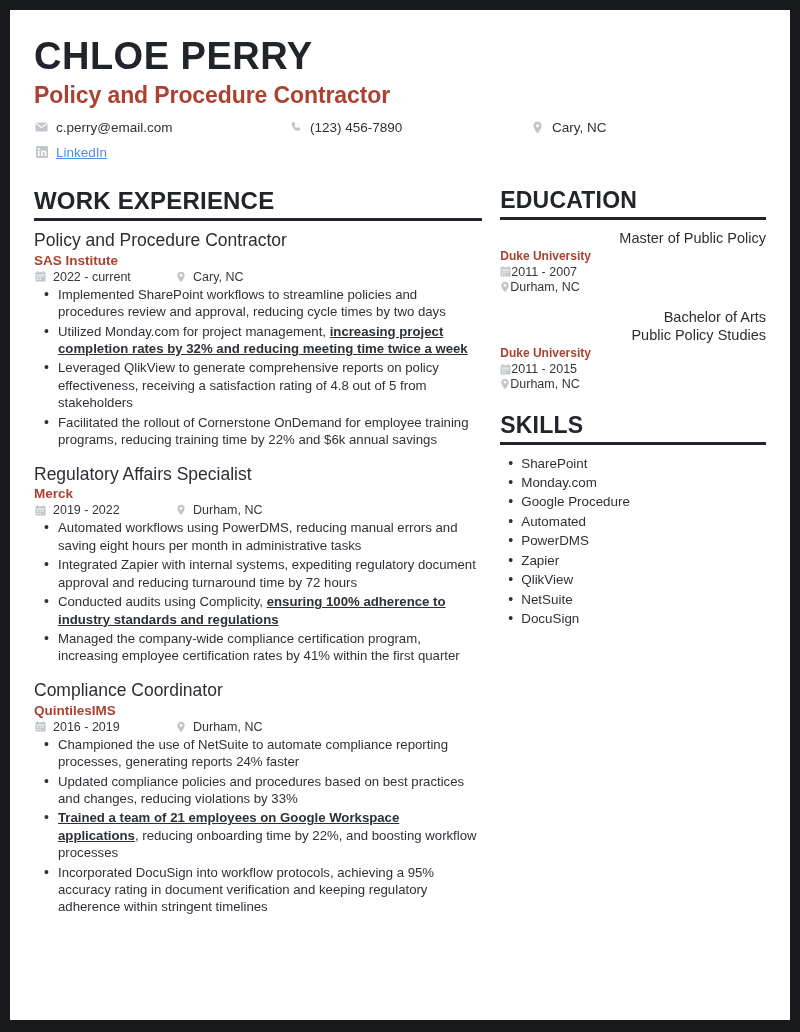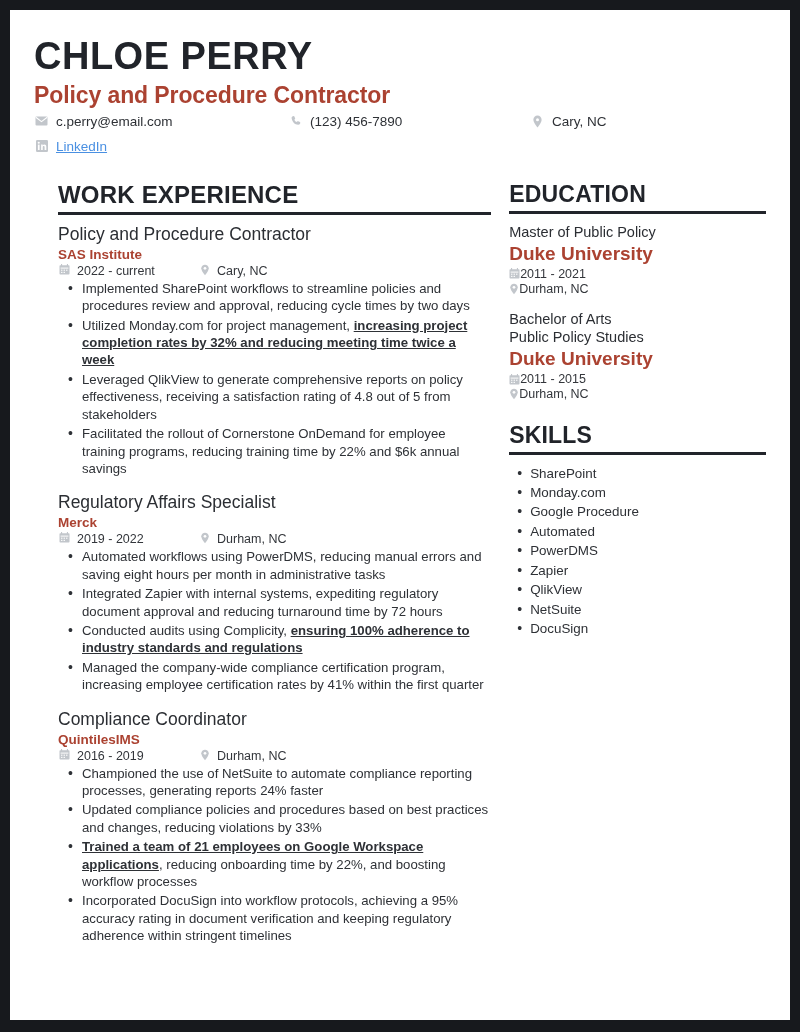--- a/index.html
+++ b/index.html
@@ -41,21 +41,21 @@
     font-weight: bold;
     color: #ab4231;
     letter-spacing: -0.1px;
     margin-top: 5px;
     line-height: 1.15;
   }
 
   .contact-grid {
     display: flex;
     flex-wrap: wrap;
-    margin-top: 2px;
+    margin-top: 8px;
   }
   .contact-item {
     display: flex;
     align-items: center;
     font-size: 13.5px;
     color: #2e3136;
     height: 22px;
     margin-bottom: 3px;
   }
   .c-col-1 { width: 254px; }
@@ -72,21 +72,20 @@
   }
   .link-blue {
     color: #4a90e2;
     text-decoration: underline;
   }
 
   
   .cols {
     display: flex;
     margin-top: 22px;
-    margin-left: 24px;
   }
   .col-left  { width: 470px; padding-right: 18px; }
   .col-right { width: 268px; }
 
   .sec-head {
     font-size: 24px;
     font-weight: bold;
     color: #21242a;
     letter-spacing: 0.2px;
     line-height: 1.1;
@@ -112,21 +111,21 @@
     color: #ab4231;
     margin-bottom: 2px;
   }
   .meta-row {
     display: flex;
     align-items: center;
     font-size: 12.5px;
     color: #33363b;
     margin-bottom: 2px;
   }
-  .meta-item { display: flex; align-items: flex-start; }
+  .meta-item { display: flex; align-items: center; }
   .meta-date { width: 140px; }
   .meta-item .ico {
     width: 13px;
     margin-right: 6px;
     display: inline-flex;
     justify-content: center;
     align-items: center;
     flex: 0 0 13px;
   }
 
@@ -154,23 +153,24 @@
     font-weight: bold;
     text-decoration: underline;
   }
 
   
   .edu { margin-bottom: 14px; }
   .edu-degree {
     font-size: 14.5px;
     color: #2b2e33;
     line-height: 1.3;
+    text-align: right;
   }
   .edu-school {
-    font-size: 19px;
+    font-size: 12px;
     font-weight: bold;
     color: #ab4231;
     margin-top: 1px;
     margin-bottom: 2px;
   }
   .edu .meta-row { margin-bottom: 1px; }
 
   
   .skills-block { margin-top: 22px; }
   ul.skills {
@@ -390,21 +390,21 @@
                       <rect x="1.6" y="3.6" width="7.8" height="1" fill="#ffffff"></rect>
                       <rect x="2" y="0" width="1.1" height="2.3" fill="#c2c6cb"></rect>
                       <rect x="7.9" y="0" width="1.1" height="2.3" fill="#c2c6cb"></rect>
                       <rect x="2.1" y="5.6" width="1.3" height="1.2" fill="#ffffff"></rect>
                       <rect x="4.6" y="5.6" width="1.3" height="1.2" fill="#ffffff"></rect>
                       <rect x="7.1" y="5.6" width="1.3" height="1.2" fill="#ffffff"></rect>
                       <rect x="2.1" y="7.8" width="1.3" height="1.2" fill="#ffffff"></rect>
                       <rect x="4.6" y="7.8" width="1.3" height="1.2" fill="#ffffff"></rect>
                     </svg>
                   </span>
-                  <span>2011 - 2021</span>
+                  <span>2011 - 2007</span>
                 </div>
                 <div class="meta-row">
                   <span class="ico">
                     <svg width="10" height="12" viewBox="0 0 11 13">
                       <path d="M5.5 0.6C3.2.6 1.4 2.4 1.4 4.7c0 3 4.1 7.7 4.1 7.7s4.1-4.7 4.1-7.7C9.6 2.4 7.8.6 5.5.6z" fill="#c2c6cb"></path>
                       <circle cx="5.5" cy="4.7" r="1.5" fill="#ffffff"></circle>
                     </svg>
                   </span>
                   <span>Durham, NC</span>
                 </div>

